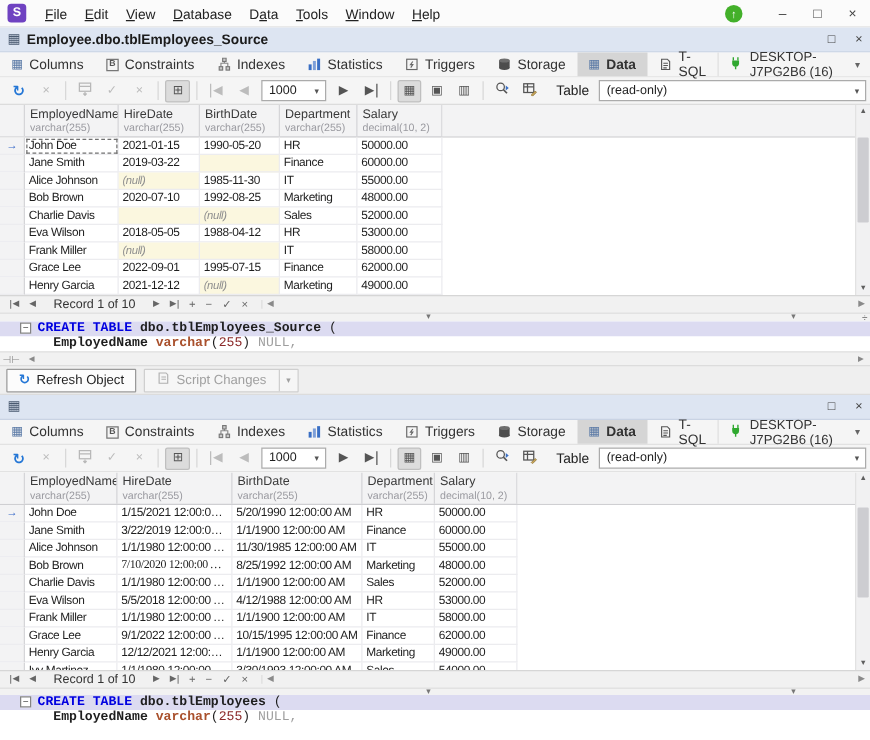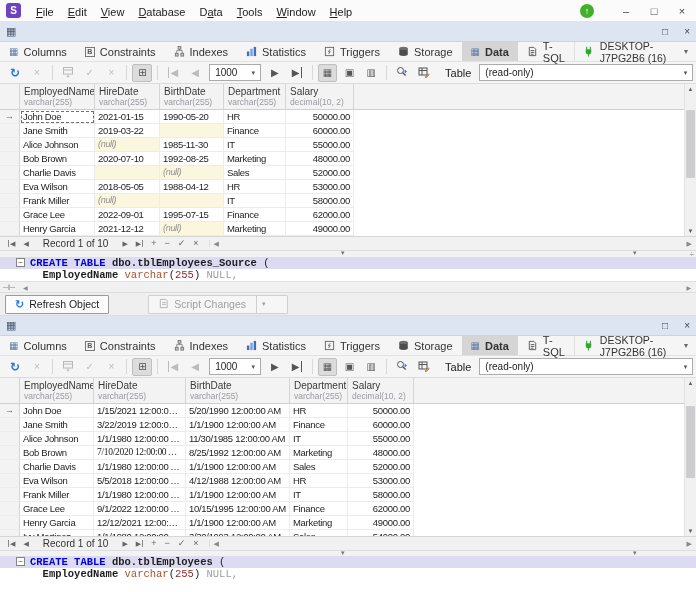--- a/index.html
+++ b/index.html
@@ -61,21 +61,21 @@
   .hc{padding:2px 4px 0;border-right:1px solid #d5d5d8;overflow:hidden;}
   .hn{font-size:10px;color:#3a3a3a;white-space:nowrap;}
   .ht{font-size:8.5px;color:#9a9aa0;white-space:nowrap;}
   .hfill{flex:1;background:#f3f3f4;}
   .grow{display:flex;height:14px;}
   .gind{background:#f3f3f4;border-right:1px solid #d5d5d8;border-bottom:1px solid #ececef;
         display:flex;align-items:center;justify-content:center;}
   .rarrow{color:#3668c8;font-size:9px;line-height:1;}
   .gc{font-size:9.5px;letter-spacing:-0.3px;line-height:13px;padding:0 3px;border-right:1px solid #ececef;
       border-bottom:1px solid #ececef;white-space:nowrap;overflow:hidden;text-overflow:ellipsis;color:#1e1e1e;}
-  .gc.num{text-align:right;}
+  .gc.num{text-align:left;}
   .gc.nul{background:#fbf7df;color:#8f8f8f;font-style:italic;font-size:9px;}
   .gc.emp{background:#fbf7df;}
   .gc.focus{outline:1px dashed #707070;outline-offset:-2px;}
   .clipwrap{height:6px;overflow:hidden;}
   .vscroll{position:absolute;top:0;right:0;bottom:0;width:12px;background:#f1f1f2;border-left:1px solid #e2e2e2;}
   .vscroll .sarr{position:absolute;left:0;width:11px;text-align:center;font-size:6px;color:#5f5f5f;}
   .vscroll .sup{top:2px;} .vscroll .sdn{bottom:2px;}
   .vthumb{position:absolute;left:1px;width:9px;background:#cdcdd1;border-radius:1px;}
 
   
@@ -96,38 +96,38 @@
 
   
   .sqlpane{background:#fff;font-family:"Liberation Mono","DejaVu Sans Mono",monospace;font-size:10.5px;overflow:hidden;}
   .sline{height:12px;line-height:12px;white-space:pre;padding-left:30px;position:relative;}
   .sline.hl{background:#dcdbf1;}
   .cbox{position:absolute;left:16px;top:1px;width:9px;height:9px;border:1px solid #848484;background:#fff;
         font-size:8px;line-height:7px;text-align:center;color:#444;font-family:"Liberation Sans",sans-serif;}
   .tk-kw{color:#0000e0;font-weight:bold;}
   .tk-obj{color:#1e1e1e;font-weight:bold;}
   .tk-id{color:#1e1e1e;font-weight:bold;}
-  .tk-ty{color:#a9502c;}
+  .tk-ty{color:#a9502c;font-weight:bold;}
   .tk-num{color:#8b2929;}
   .tk-pl{color:#1e1e1e;}
   .tk-gr{color:#9e9e9e;}
   .sqlhs{height:11px;background:#f1f1f1;border-top:1px solid #e0e0e0;display:flex;align-items:center;padding:0 2px;}
   .sqlhs .grip{font-size:8px;color:#888;margin-right:4px;}
   .sqlhs .sv{font-size:6px;color:#8a8a8a;padding:0 3px;}
   .sqlhs .tfill{flex:1;}
 
   
   #btnbar{height:24px;background:#efefef;border-top:1px solid #dcdcdc;border-bottom:1px solid #dcdcdc;
           display:flex;align-items:center;padding:0 5px;gap:6px;}
   .abtn{display:inline-flex;align-items:center;gap:5px;height:19px;padding:0 9px;background:#fcfcfc;
         border:1px solid #9a9a9a;border-radius:1px;font-size:10.5px;color:#1e1e1e;
         font-family:"Liberation Sans","DejaVu Sans",sans-serif;}
   .abtn.dis{border-color:#cfcfcf;color:#a0a0a0;background:#f6f6f6;}
   .abtn .bico{font-size:11px;color:#2577d6;font-weight:bold;line-height:1;}
-  .abtn.split{padding-right:16px;margin-left:33px;}
+  .abtn.split{padding-right:0;}
   .abtn .sparr{border-left:1px solid #cfcfcf;padding:0 5px;font-size:7px;color:#a0a0a0;align-self:stretch;
         display:flex;align-items:center;margin-left:5px;}
 </style>
 </head>
 <body>
 
 <div id="root">
 
   <div id="menubar">
     <span id="logo">S</span>
@@ -135,20 +135,21 @@
     <div id="winctl">
       <span id="update-badge">↑</span>
       <span class="wc">–</span>
       <span class="wc">□</span>
       <span class="wc">×</span>
     </div>
   </div>
 
   <div class="doc-title">
     <span class="ticon">▦</span>
+    <span class="ttext">Employee.dbo.tblEmployees_Source</span>
     <span class="tctl">
       <span>□</span>
       <span>×</span>
     </span>
   </div>
 
   <div class="tabstrip">
     <div class="tabs" id="tabs1">
         <div class="tab">
           <span class="tico gicon-blue">▦</span>

